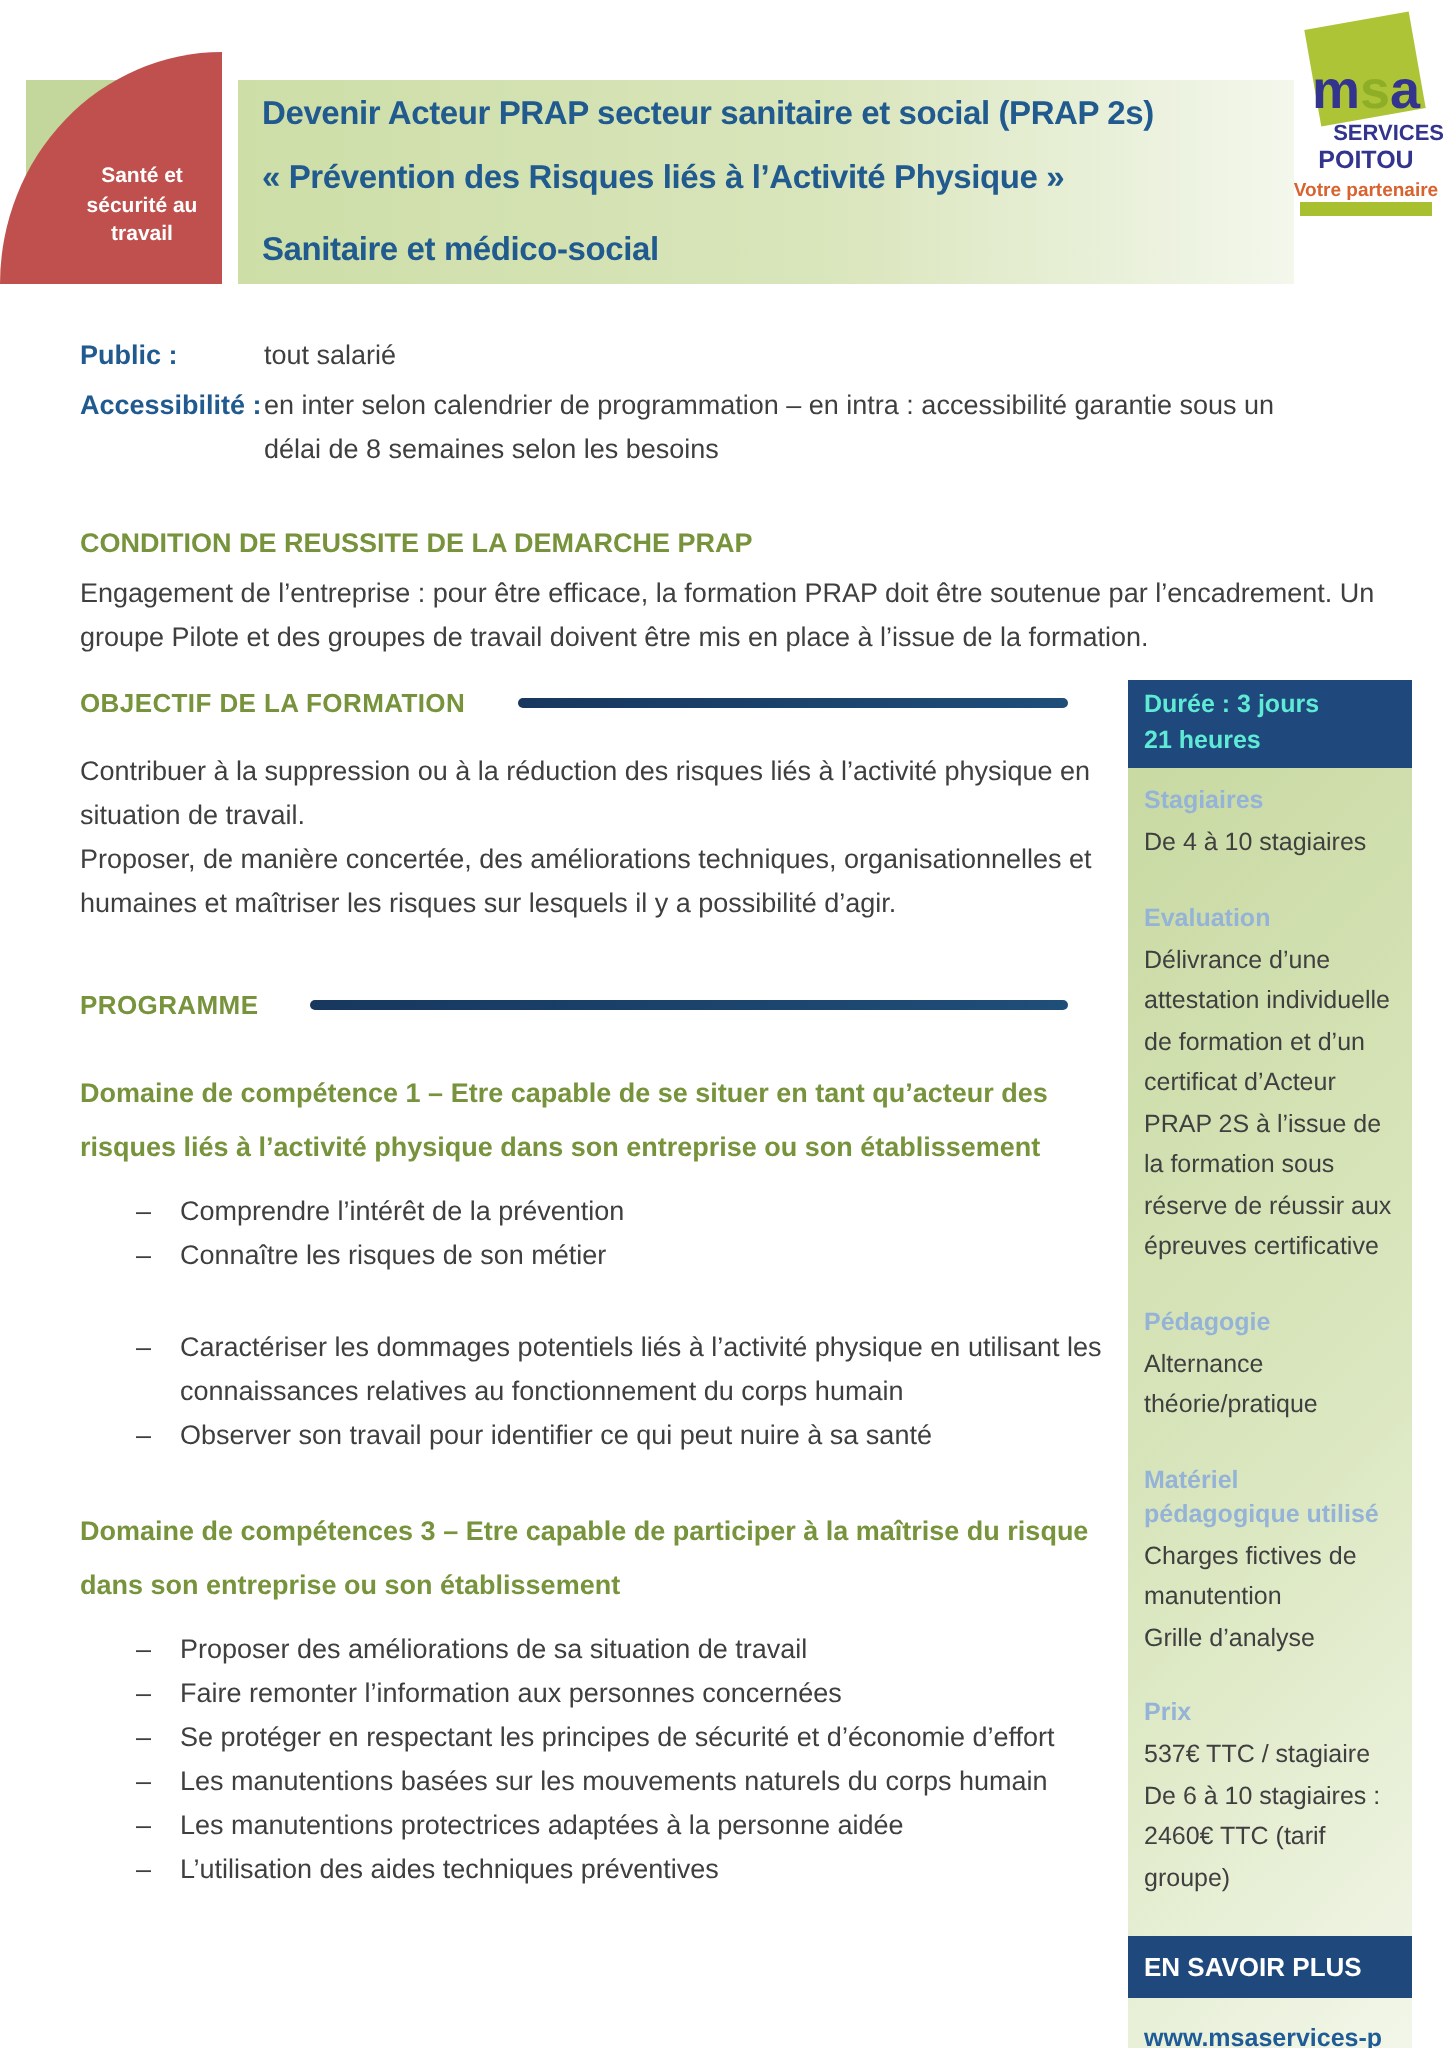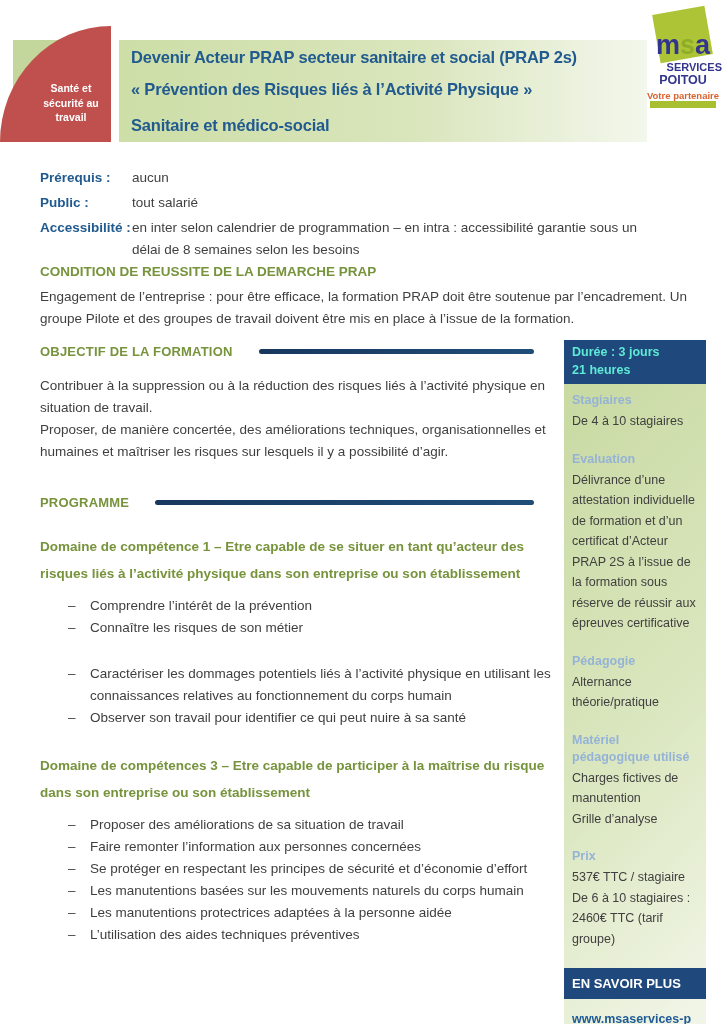--- a/index.html
+++ b/index.html
@@ -102,24 +102,20 @@
     <div class="logo-square"></div>
     <div class="logo-msa"><span>m</span><span class="green">s</span><span>a</span></div>
     <div class="logo-services">SERVICES</div>
     <div class="logo-poitou">POITOU</div>
     <div class="logo-tagline">Votre partenaire</div>
     <div class="logo-bar"></div>
   </div>
 
   <div class="meta">
     <div class="meta-row">
-      <div class="meta-label">Prérequis :</div>
-      <div class="meta-value">aucun</div>
-    </div>
-    <div class="meta-row">
       <div class="meta-label">Public :</div>
       <div class="meta-value">tout salarié</div>
     </div>
     <div class="meta-row">
       <div class="meta-label">Accessibilité :</div>
       <div class="meta-value">en inter selon calendrier de programmation – en intra : accessibilité garantie sous un délai de 8 semaines selon les besoins</div>
     </div>
   </div>
 
   <div class="condition">

